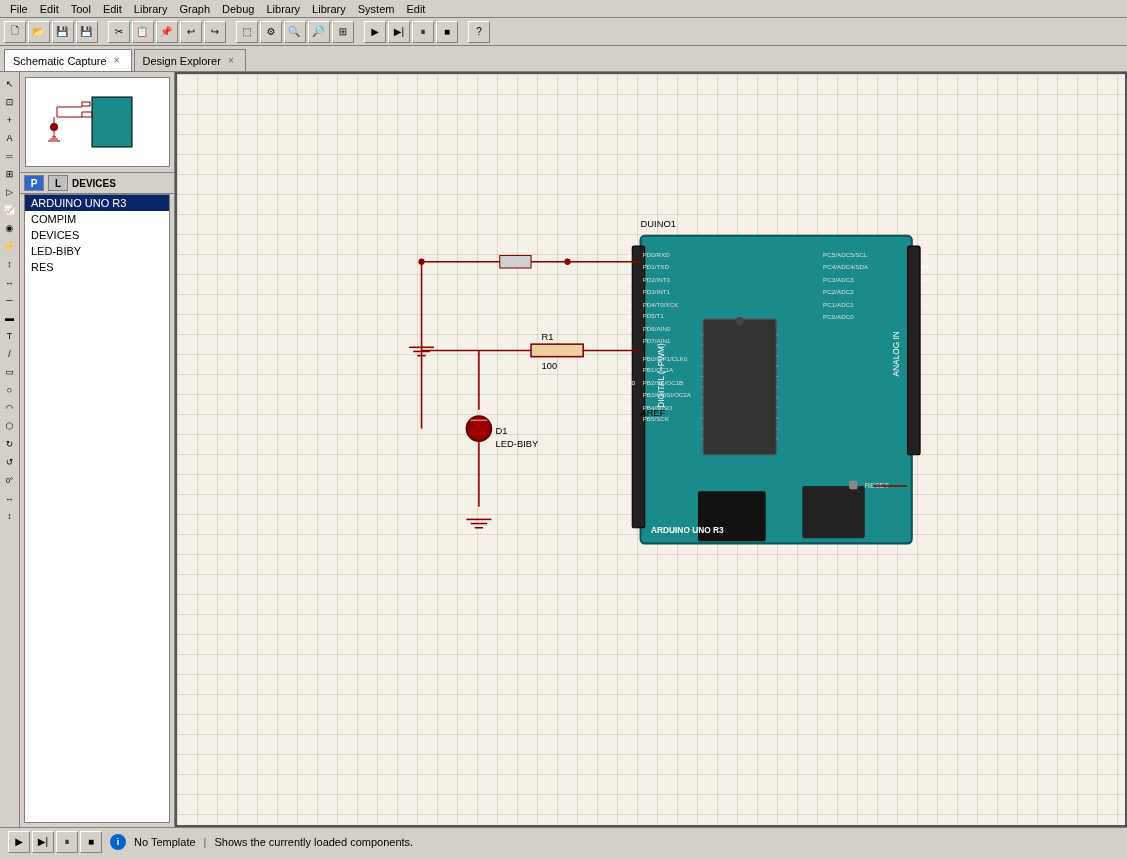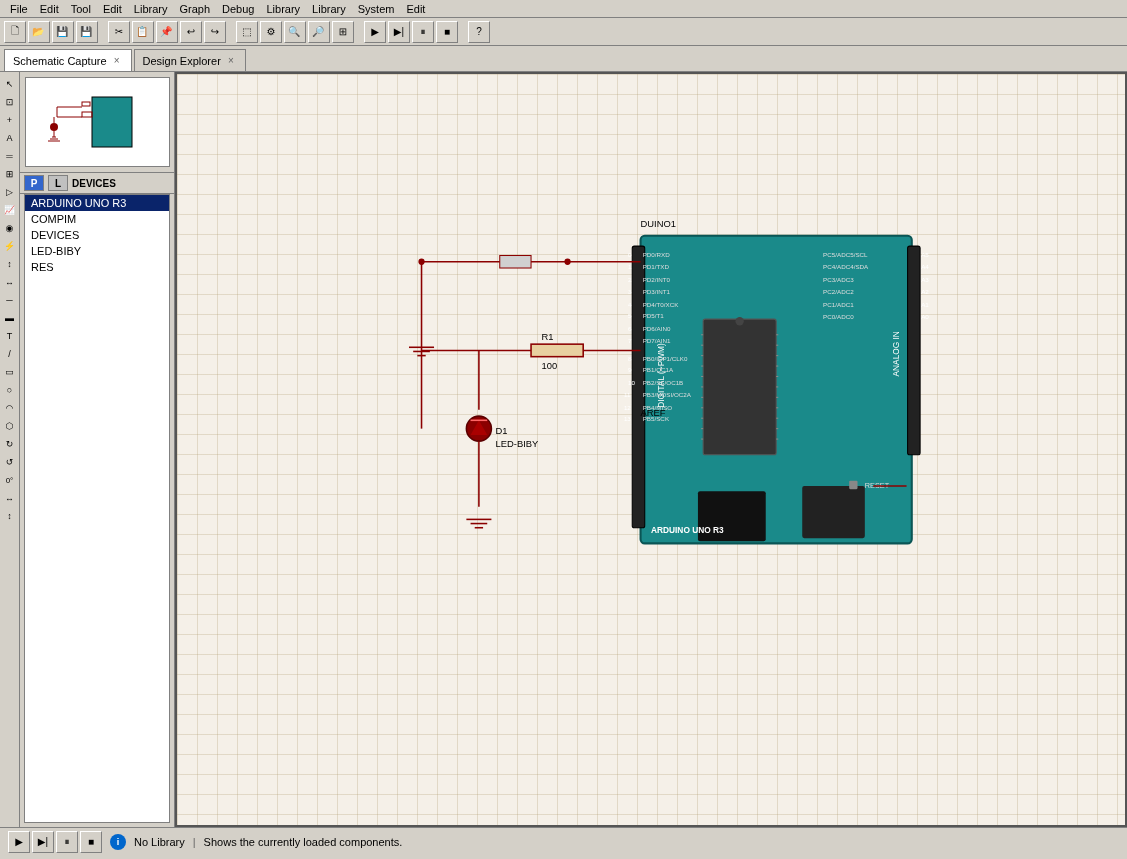--- a/index.html
+++ b/index.html
@@ -482,16 +482,16 @@
 </div>
 
 <div id="statusbar">
   <div class="play-btns">
     <div class="play-btn">▶</div>
     <div class="play-btn">▶|</div>
     <div class="play-btn">⏸</div>
     <div class="play-btn">■</div>
   </div>
   <div class="status-icon">i</div>
-  <span>No Library</span>
+  <span>No Template</span>
   <span style="color:#666;">|</span>
   <span>Shows the currently loaded components.</span>
 </div>
 
 </body></html>

